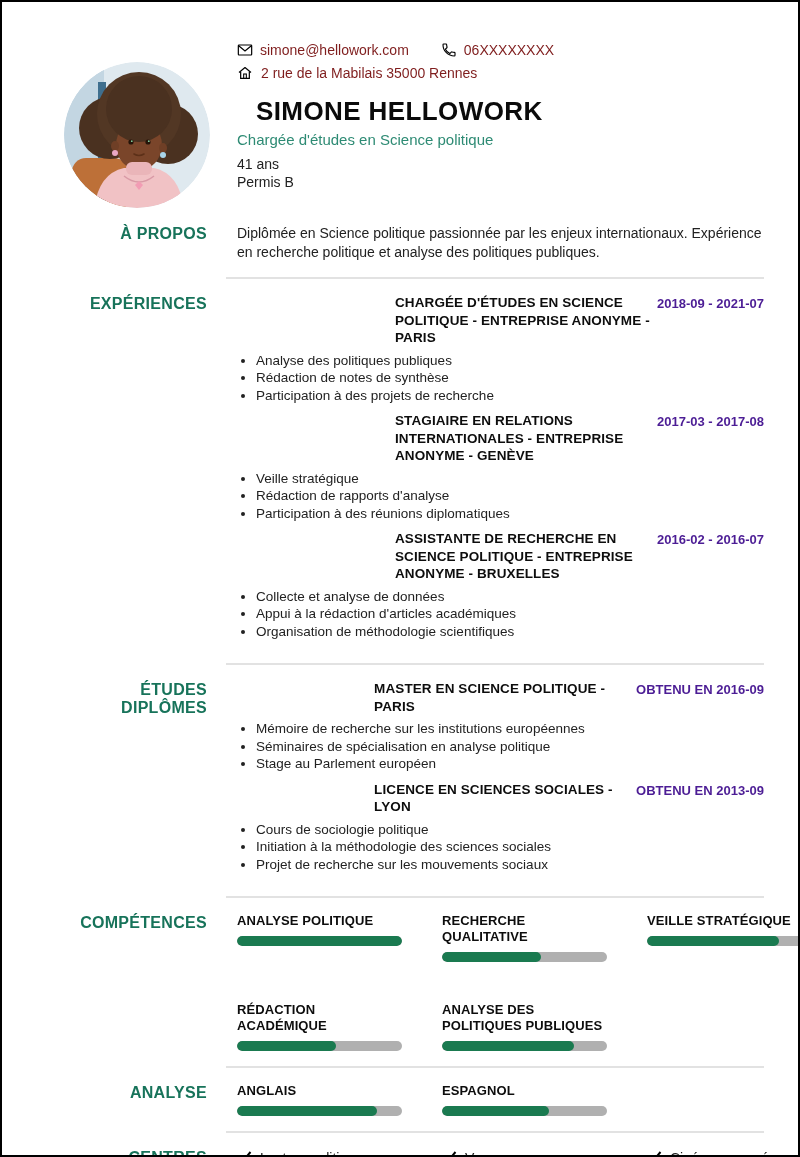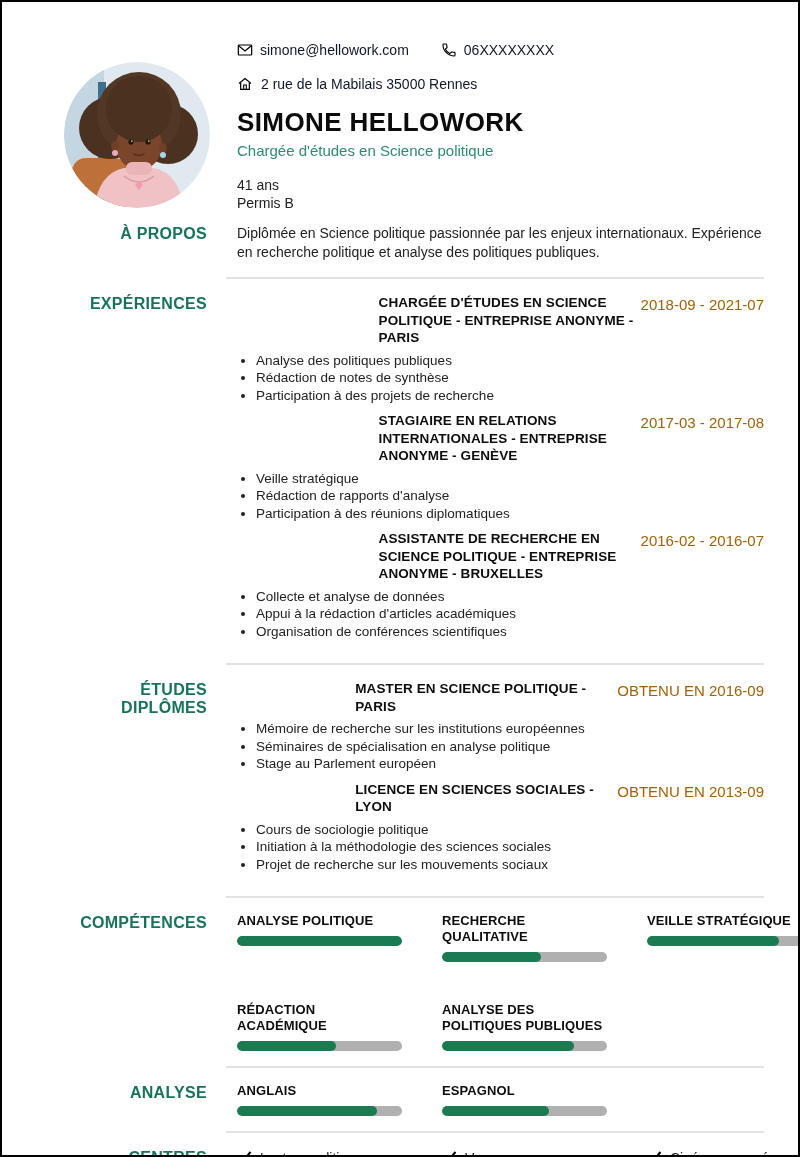--- a/index.html
+++ b/index.html
@@ -9,45 +9,45 @@
     width:800px; height:1157px; background:#ffffff;
     border:2px solid #000; overflow:hidden; position:relative;
   }
   
   .header { position:relative; height:212px; }
   .avatar-wrap {
     position:absolute; left:62px; top:60px; width:146px; height:146px;
     border-radius:50%; overflow:hidden;
   }
   .head-main { margin-left:235px; padding-top:38px; }
-  .contact-line { display:flex; align-items:center; gap:7px; height:19px; font-size:14px; color:#0f172a; }
-  .contact-line + .contact-line { margin-top:15px;gap:8px; }
+  .contact-line { display:flex; align-items:center; gap:7px; height:19px; font-size:14px; color:#7f1d1d; }
+  .contact-line + .contact-line { margin-top:4px;gap:8px; }
   .contact-group { display:flex; align-items:center; gap:7px; }
   .contact-gap { width:18px; }
   .cicon { width:16px; height:16px; flex:0 0 auto; }
-  .name { margin-top:14px; font-size:26px; font-weight:bold; letter-spacing:.4px; color:#0b0b0b; }
+  .name { margin-top:14px; font-size:26px; font-weight:bold; letter-spacing:.4px; color:#0b0b0b;margin-left:19px; }
   .headline { margin-top:4px; font-size:15px; color:#2e8b74; }
-  .infos { margin-top:17px; font-size:14px; line-height:18px; color:#222; }
+  .infos { margin-top:7px; font-size:14px; line-height:18px; color:#222; }
   
   .sections { padding-top:10px; }
   .row { display:grid; grid-template-columns:205px 527px; column-gap:30px; align-items:start; }
   .label {
     text-align:right; color:#17735a; font-weight:bold; font-size:16px;
     line-height:18px; letter-spacing:.3px; padding-top:1px;
   }
   .divider { height:2px; background:#e2e2e2; margin:15px 0 15px 224px; width:538px; }
   .about-text { font-size:14px; line-height:19px; color:#222; max-width:527px; }
   
   .entry { margin-bottom:8px; }
   .entry-head { display:flex; justify-content:flex-end; align-items:flex-start; }
   .entry-title {
     width:262px; font-size:13.5px; font-weight:bold; line-height:17.5px;
     color:#0d0d0d; letter-spacing:.1px;
   }
-  .entry-date { font-size:15px; font-weight:normal; color:#a16207; white-space:nowrap; padding-top:2px; }
+  .entry-date { font-size:13px; font-weight:bold; color:#4c1d95; white-space:nowrap; padding-top:2px; }
   .bullets { margin:5px 0 0 0; padding-left:19px; }
   .bullets li { font-size:13.5px; line-height:17.5px; color:#222; }
   
   .grid3 { display:grid; grid-template-columns:repeat(3,165px); column-gap:15px; row-gap:17px;gap:40px; }
   .skill-name { font-size:13px; font-weight:bold; line-height:16px; color:#0d0d0d; margin-bottom:7px; letter-spacing:.1px; }
   .bar { width:165px; height:10px; border-radius:5px; background:#b0b0b0; overflow:hidden; }
   .fill { height:100%; border-radius:5px; background:#1a7a50; }
   
   .interest { display:flex; align-items:center; gap:8px; font-size:14px; color:#1b1b1b; height:19px; }
   .check { width:15px; height:15px; flex:0 0 auto; }
@@ -167,21 +167,21 @@
         </div>
 
         <div class="entry">
           <div class="entry-head">
             <div class="entry-title">ASSISTANTE DE RECHERCHE EN SCIENCE POLITIQUE - ENTREPRISE ANONYME - BRUXELLES</div>
             <div class="entry-date">2016-02 - 2016-07</div>
           </div>
           <ul class="bullets">
             <li>Collecte et analyse de données</li>
             <li>Appui à la rédaction d'articles académiques</li>
-            <li>Organisation de conférences scientifiques</li>
+            <li>Organisation de méthodologie scientifiques</li>
           </ul>
         </div>
 
       </div>
     </div>
 
     <div class="divider"></div>
 
     <div class="row">
       <div class="label">

